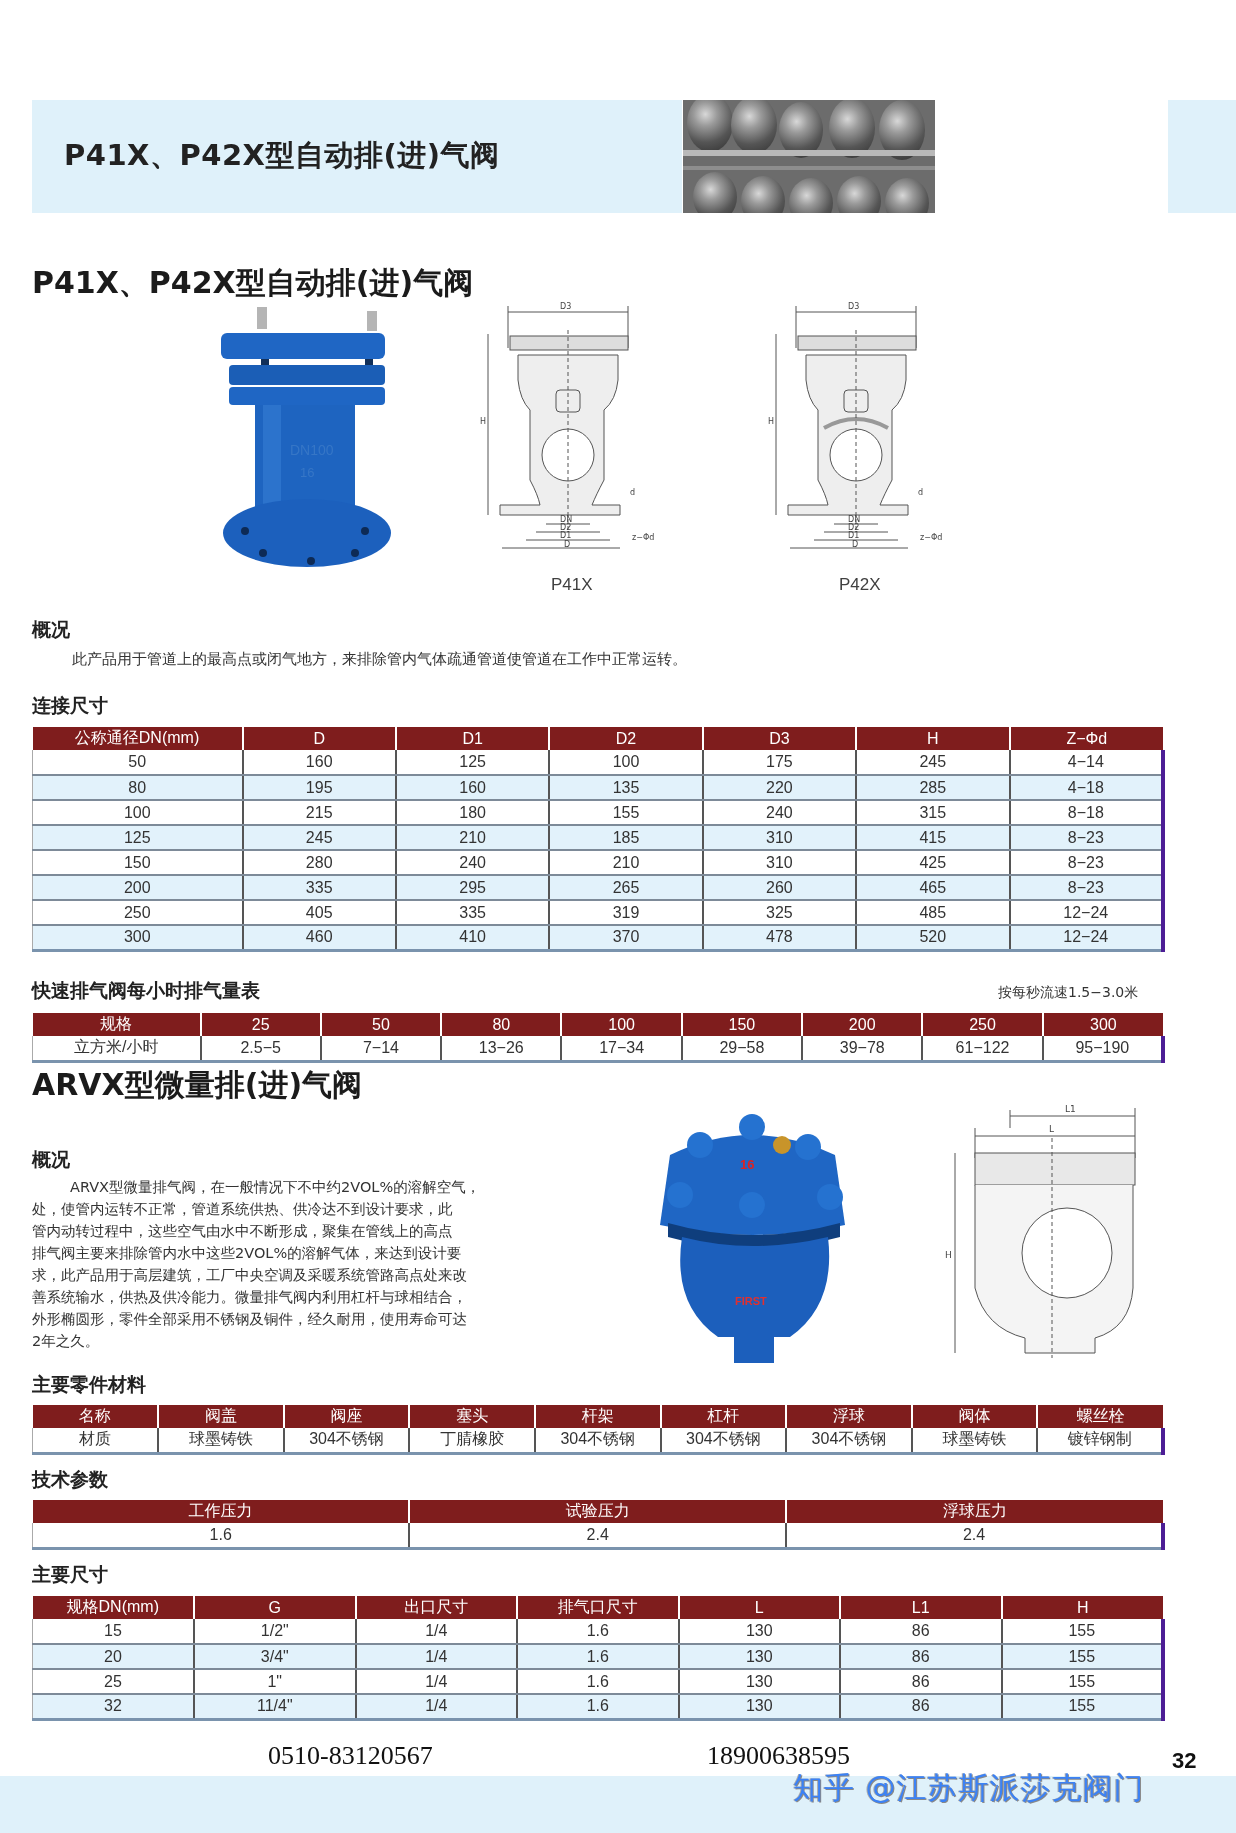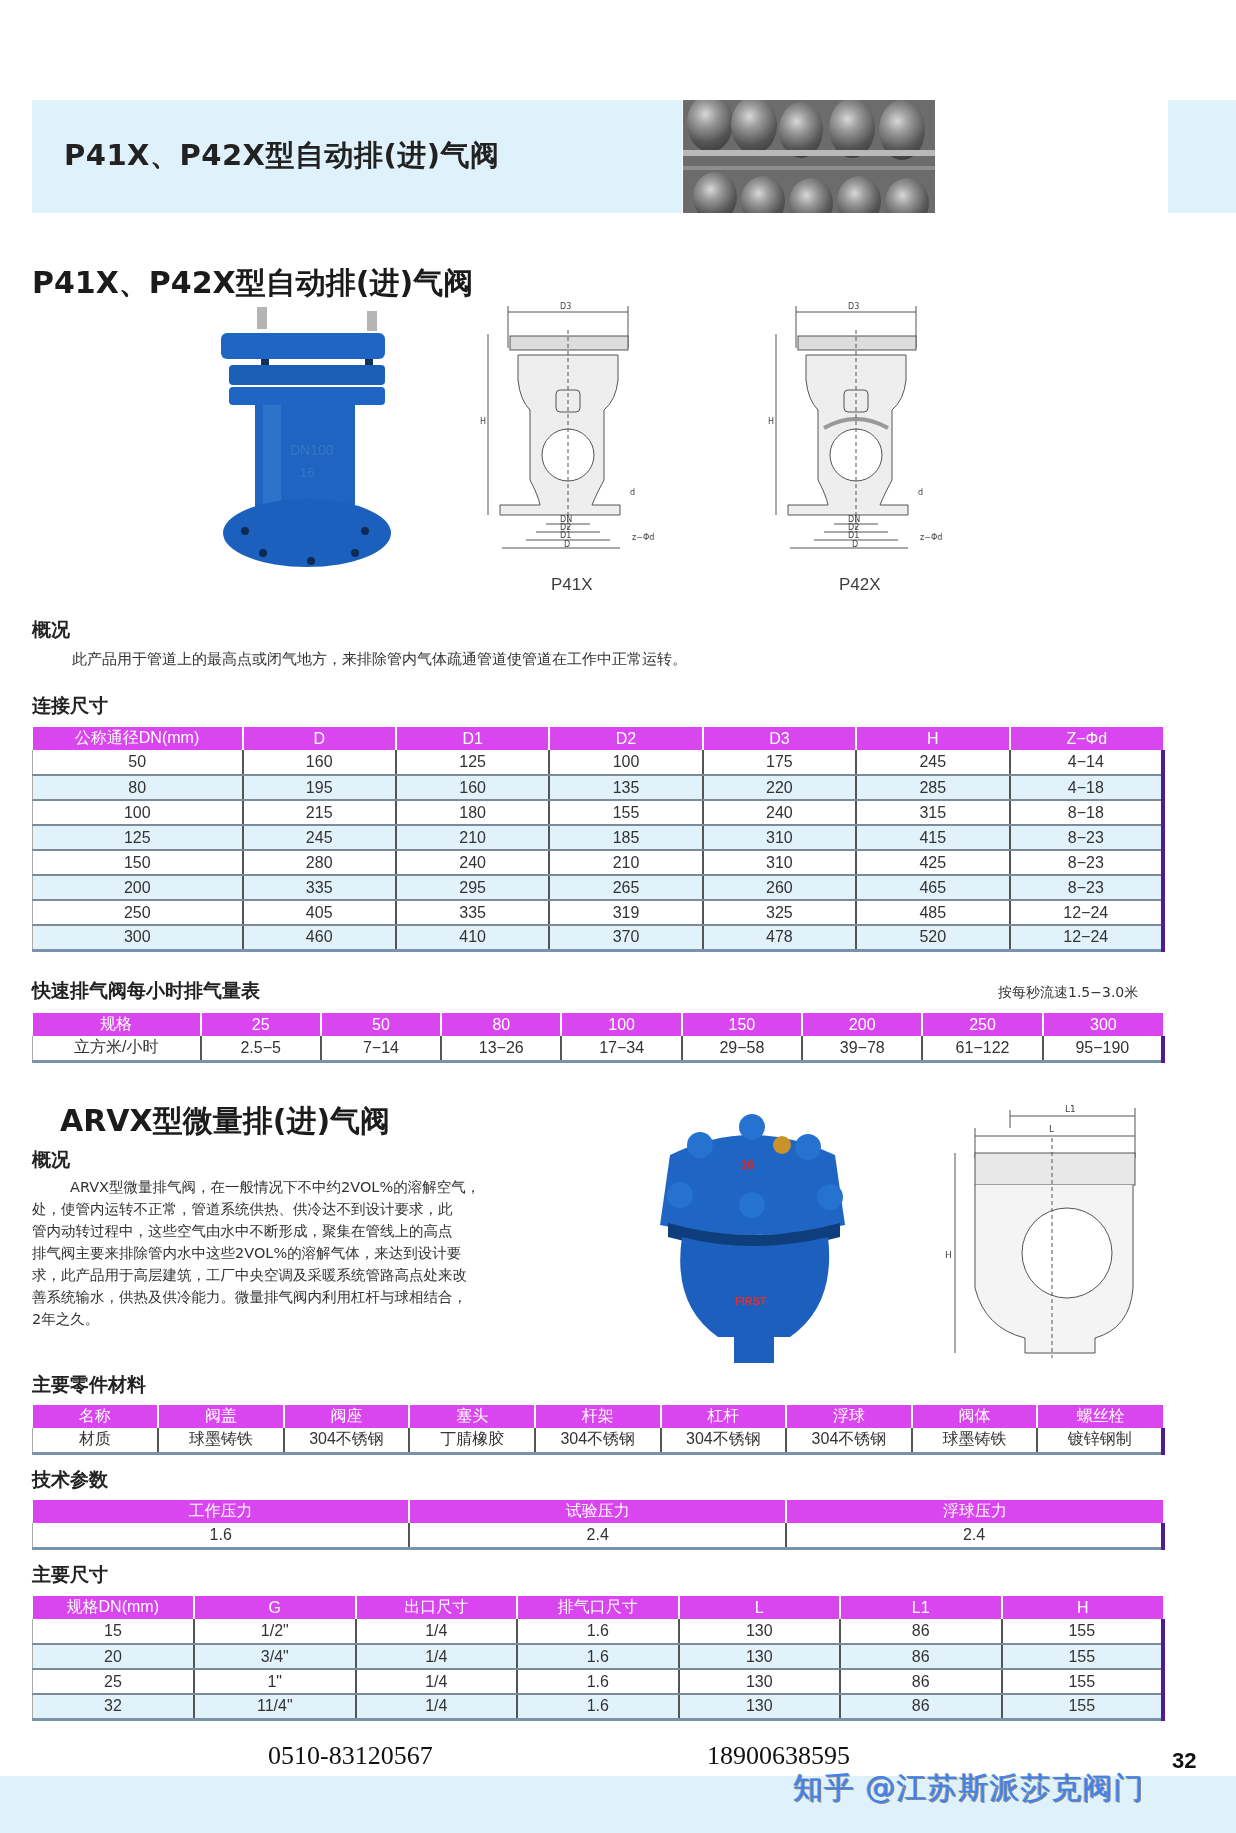--- a/index.html
+++ b/index.html
@@ -17,21 +17,21 @@
   .banner-photo .bar { position: absolute; background: #b9b9b9; height: 6px; }
   .banner-right { left: 1168px; top: 100px; width: 68px; height: 113px; background: #dff1fa; }
 
   
   .h1 { font-size: 30px; font-weight: bold; color: #1b1b1b; }
   .h2 { font-size: 19px; font-weight: bold; color: #222; }
   .para { font-size: 15px; line-height: 22px; color: #333; }
 
   
   table.spec { position: absolute; border-collapse: collapse; font-family: "Liberation Sans", "DejaVu Sans", sans-serif; font-size: 16px; color: #333; table-layout: fixed; }
-  table.spec th { background: #d946ef; color: #ffffff; font-weight: normal; height: 23px; border-left: 2px solid #ffffff; text-align: center; padding: 0; }
+  table.spec th { background: #7f1d1d; color: #ffffff; font-weight: normal; height: 23px; border-left: 2px solid #ffffff; text-align: center; padding: 0; }
   table.spec th:first-child { border-left: none; }
   table.spec td { height: 25px; text-align: center; border-left: 2px solid #555; border-bottom: 2px solid #7d8a98; padding: 0; }
   table.spec td:first-child { border-left: 1px solid #aaa; }
   table.spec td:last-child { border-right: 4px solid #4c1d95; }
   table.spec tr.alt td { background: #e2f2fb; }
   table.spec tr.plain td { background: #ffffff; }
   table.spec tr:last-child td { border-bottom: 3px solid #7a93ad; }
 
   
   .valve-photo { left: 215px; top: 305px; width: 195px; height: 265px; }
@@ -279,29 +279,30 @@
         <td>13−26</td>
         <td>17−34</td>
         <td>29−58</td>
         <td>39−78</td>
         <td>61−122</td>
         <td>95−190</td>
     </tr>
   </tbody>
 </table>
 
-<div class="abs h1" style="left:32px;top:1101px;margin-left:28px;">ARVX型微量排(进)气阀</div>
+<div class="abs h1" style="left:32px;top:1065px;">ARVX型微量排(进)气阀</div>
 <div class="abs h2" style="left:32px;top:1147px;">概况</div>
 <div class="abs para" style="left:32px;top:1176px;width:560px;font-size:14.5px;">
   <div style="padding-left:38px;">ARVX型微量排气阀，在一般情况下不中约2VOL%的溶解空气，</div>
   <div>处，使管内运转不正常，管道系统供热、供冷达不到设计要求，此</div>
   <div>管内动转过程中，这些空气由水中不断形成，聚集在管线上的高点</div>
   <div>排气阀主要来排除管内水中这些2VOL%的溶解气体，来达到设计要</div>
   <div>求，此产品用于高层建筑，工厂中央空调及采暖系统管路高点处来改</div>
   <div>善系统输水，供热及供冷能力。微量排气阀内利用杠杆与球相结合，</div>
+  <div>外形椭圆形，零件全部采用不锈钢及铜件，经久耐用，使用寿命可达</div>
   <div>2年之久。</div>
 </div>
 
 <svg class="abs" style="left:640px;top:1105px;width:225px;height:265px;" viewBox="0 0 225 265">
   <path d="M30 50 Q112 10 195 50 L205 120 Q112 140 20 120 Z" fill="#1f66c4"></path>
   <circle cx="60" cy="40" r="13" fill="#2572d0"></circle>
     <circle cx="112" cy="22" r="13" fill="#2572d0"></circle>
   <circle cx="168" cy="42" r="13" fill="#2572d0"></circle>
     <circle cx="40" cy="90" r="13" fill="#2572d0"></circle>
   <circle cx="190" cy="92" r="13" fill="#2572d0"></circle>

